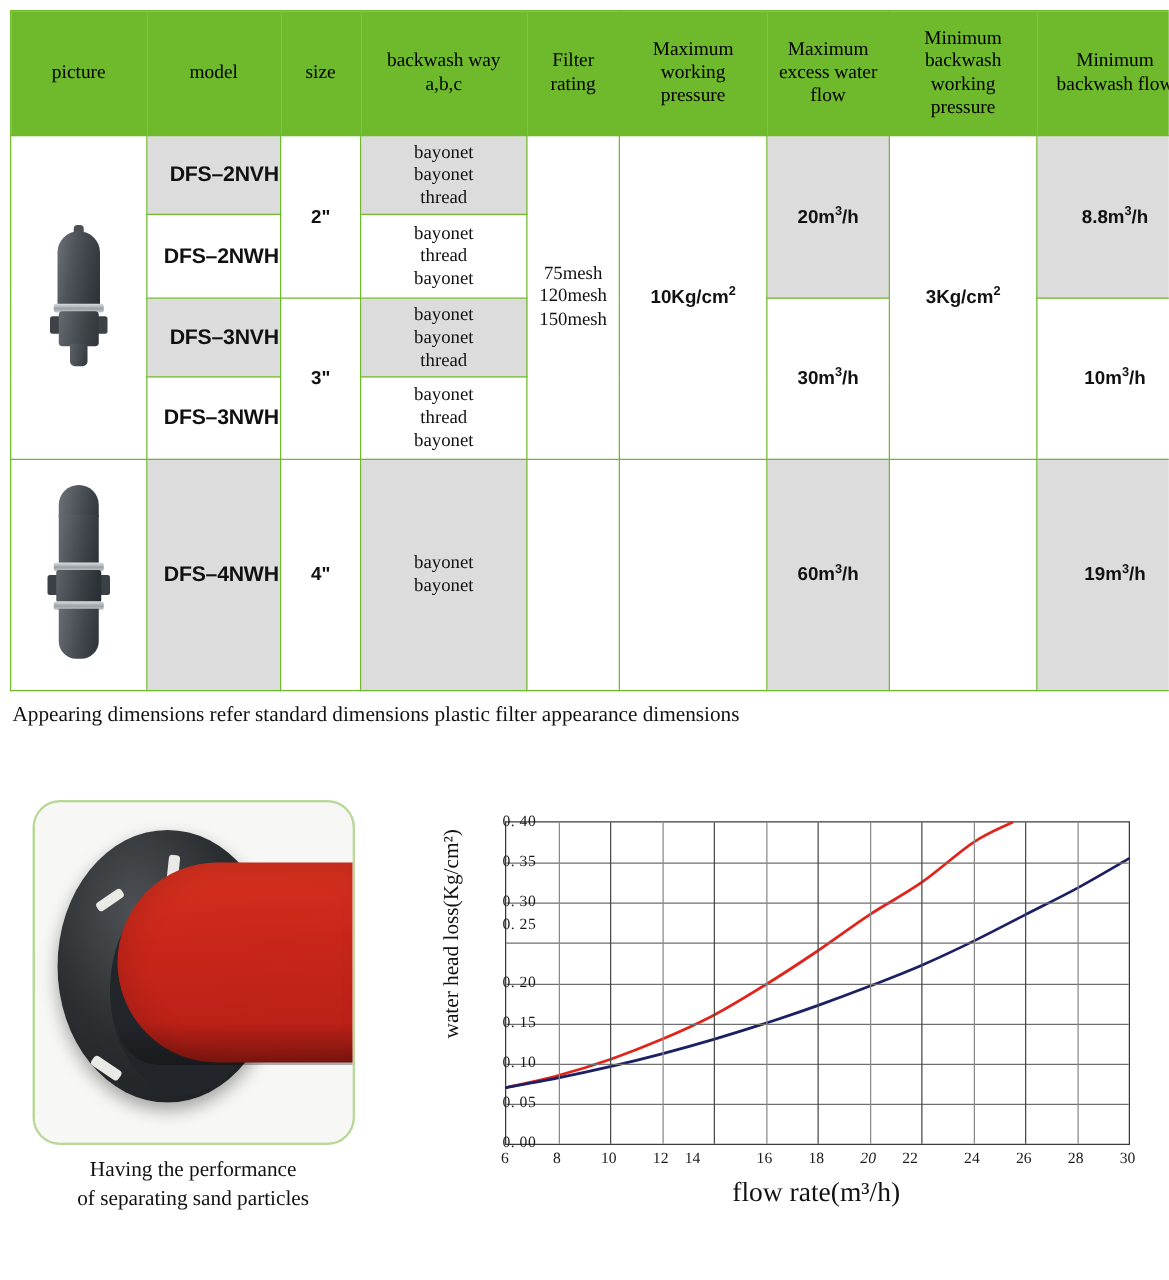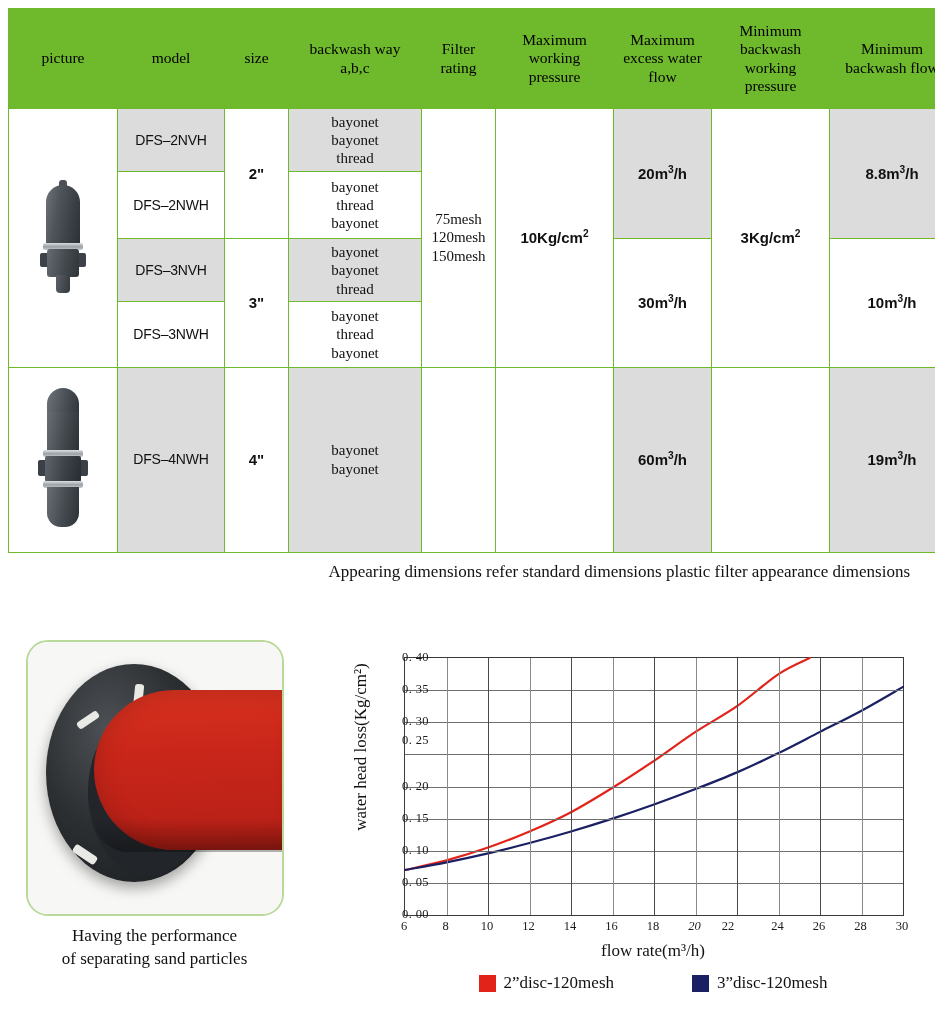--- a/index.html
+++ b/index.html
@@ -20,21 +20,21 @@
     padding:2px 1px;
   }
   .spec-table thead th{
     background:#6fb92c;color:#000;border-color:#6fb92c;
     font-size:15.5px;line-height:1.18;font-weight:400;height:95px;
   }
   .spec-table td{font-size:15px;line-height:1.2;background:#fff;}
   td.grey{background:#dcdcdc;}
   td.model{
     font-family:"Liberation Sans", sans-serif;
-    font-weight:normal;font-size:14px;letter-spacing:-0.2px;
+    font-weight:bold;font-size:17px;letter-spacing:-0.2px;text-align:right;
   }
   td.size{
     font-family:"Liberation Sans", sans-serif;
     font-weight:bold;font-size:15px;
   }
   td.val{
     font-family:"Liberation Sans", sans-serif;
     font-weight:bold;font-size:15px;
   }
   td.iface{font-size:15px;line-height:1.22;}
@@ -98,21 +98,20 @@
   .filt4 .lower{
     position:absolute;left:9px;top:101px;width:32px;height:40px;
     background:linear-gradient(100deg,#686e74,#43494e 55%,#2c3136);border-radius:0 0 14px 14px;
   }
 
   
   .note{
     position:absolute;left:10px;top:561px;width:900px;
     font-size:17px;line-height:1.3;color:#111;
     font-family:"Liberation Serif", serif;
-    text-align:right;
   }
 
   
   .photo-wrap{
     position:absolute;left:26px;top:640px;width:254px;height:272px;
     border:2px solid #b9d89a;border-radius:22px;background:#fff;overflow:hidden;
   }
   .photo-inner{position:absolute;inset:0;background:#f7f7f5;}
   .ring{
     position:absolute;left:18px;top:22px;width:176px;height:218px;
@@ -165,21 +164,21 @@
     font-size:12.5px;font-family:"Liberation Serif", serif;
     letter-spacing:0.4px;transform:translateY(-50%);white-space:nowrap;color:#1a1a1a;
   }
   .xtick{
     position:absolute;top:274px;width:34px;text-align:center;
     font-size:12.5px;font-family:"Liberation Serif", serif;
     transform:translateX(-50%);color:#1a1a1a;
   }
   .xlabel{
     position:absolute;left:86px;top:296px;width:498px;text-align:center;
-    font-size:17px;font-family:"Liberation Serif", serif;
+    font-size:22px;font-family:"Liberation Serif", serif;
   }
   .legend{position:absolute;left:86px;top:328px;width:498px;display:flex;justify-content:center;gap:78px;}
   .leg-item{display:flex;align-items:center;gap:8px;}
   .swatch{width:17px;height:17px;display:inline-block;}
   .leg-text{font-size:17px;font-family:"Liberation Serif", serif;}
   svg.curves{position:absolute;left:0;top:0;width:100%;height:100%;overflow:visible;}
 </style>
 </head>
 <body>
 
@@ -390,34 +389,24 @@
       <div class="ytick" style="top: 95px;">0. 25</div>
       <div class="ytick" style="top: 76.25px;">0. 30</div>
       <div class="ytick" style="top: 44.125px;">0. 35</div>
       <div class="ytick" style="top: 12px;">0. 40</div>
     </div>
   <div id="xticks">
       <div class="xtick" style="left: 86px;">6</div>
       <div class="xtick" style="left: 127.5px;">8</div>
       <div class="xtick" style="left: 169px;">10</div>
       <div class="xtick" style="left: 210.5px;">12</div>
-      <div class="xtick" style="left: 252px;">14</div>
+      <div class="xtick" style="left: 236px;">14</div>
       <div class="xtick" style="left: 293.5px;">16</div>
       <div class="xtick" style="left: 335px;">18</div>
       <div class="xtick" style="left: 376.5px; font-style: italic;">20</div>
       <div class="xtick" style="left: 410px;">22</div>
       <div class="xtick" style="left: 459.5px;">24</div>
       <div class="xtick" style="left: 501px;">26</div>
       <div class="xtick" style="left: 542.5px;">28</div>
       <div class="xtick" style="left: 584px;">30</div>
     </div>
   <div class="xlabel">flow rate(m³/h)</div>
-  <div class="legend">
-    <div class="leg-item">
-      <span class="swatch" id="sw0" style="background: rgb(226, 35, 26);"></span>
-      <span class="leg-text">2”disc-120mesh</span>
-    </div>
-    <div class="leg-item">
-      <span class="swatch" id="sw1" style="background: rgb(27, 31, 99);"></span>
-      <span class="leg-text">3”disc-120mesh</span>
-    </div>
-  </div>
 </div>
 
 </body></html>

